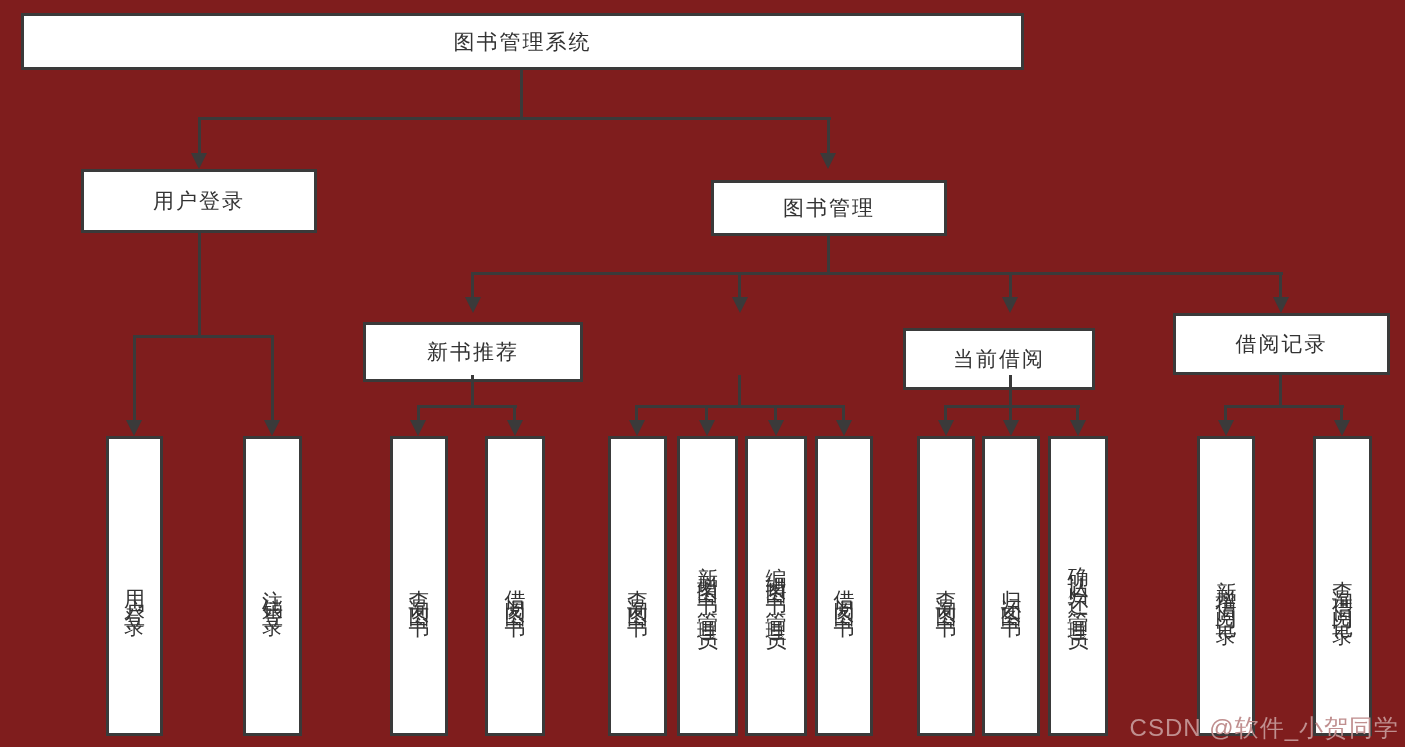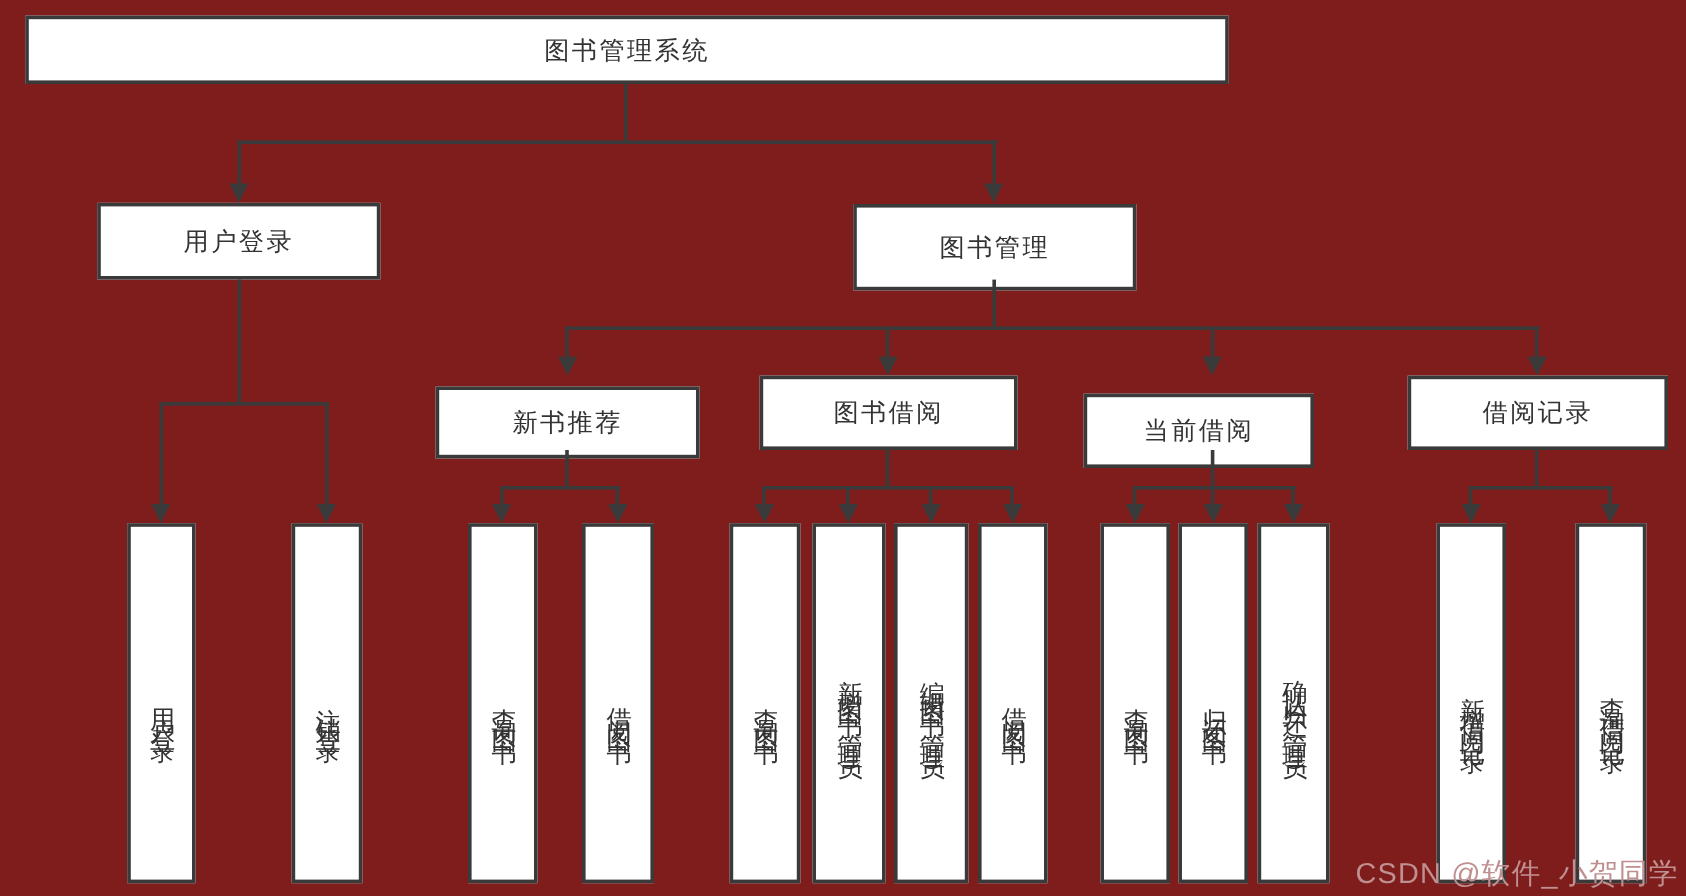--- a/index.html
+++ b/index.html
@@ -34,31 +34,28 @@
 <div class="canvas">
 
   <div class="box" style="left:21px;top:13px;width:1003px;height:57px">
     <span class="hlabel">图书管理系统</span>
   </div>
 
   <div class="box" style="left:81px;top:169px;width:236px;height:64px">
     <span class="hlabel">用户登录</span>
   </div>
 
-  <div class="box" style="left:711px;top:170px;width:236px;height:72px">
+  <div class="box" style="left:711px;top:180px;width:236px;height:56px">
     <span class="hlabel">图书管理</span>
   </div>
 
   <div class="box" style="left:363px;top:322px;width:220px;height:60px">
     <span class="hlabel">新书推荐</span>
   </div>
 
-  <div class="box" style="left:633px;top:313px;width:215px;height:62px">
-    <span class="hlabel">图书借阅</span>
-  </div>
 
   <div class="box" style="left:903px;top:328px;width:192px;height:62px">
     <span class="hlabel">当前借阅</span>
   </div>
 
   <div class="box" style="left:1173px;top:313px;width:217px;height:62px">
     <span class="hlabel">借阅记录</span>
   </div>
 
   <div class="box" style="left:106px;top:436px;width:57px;height:300px">

